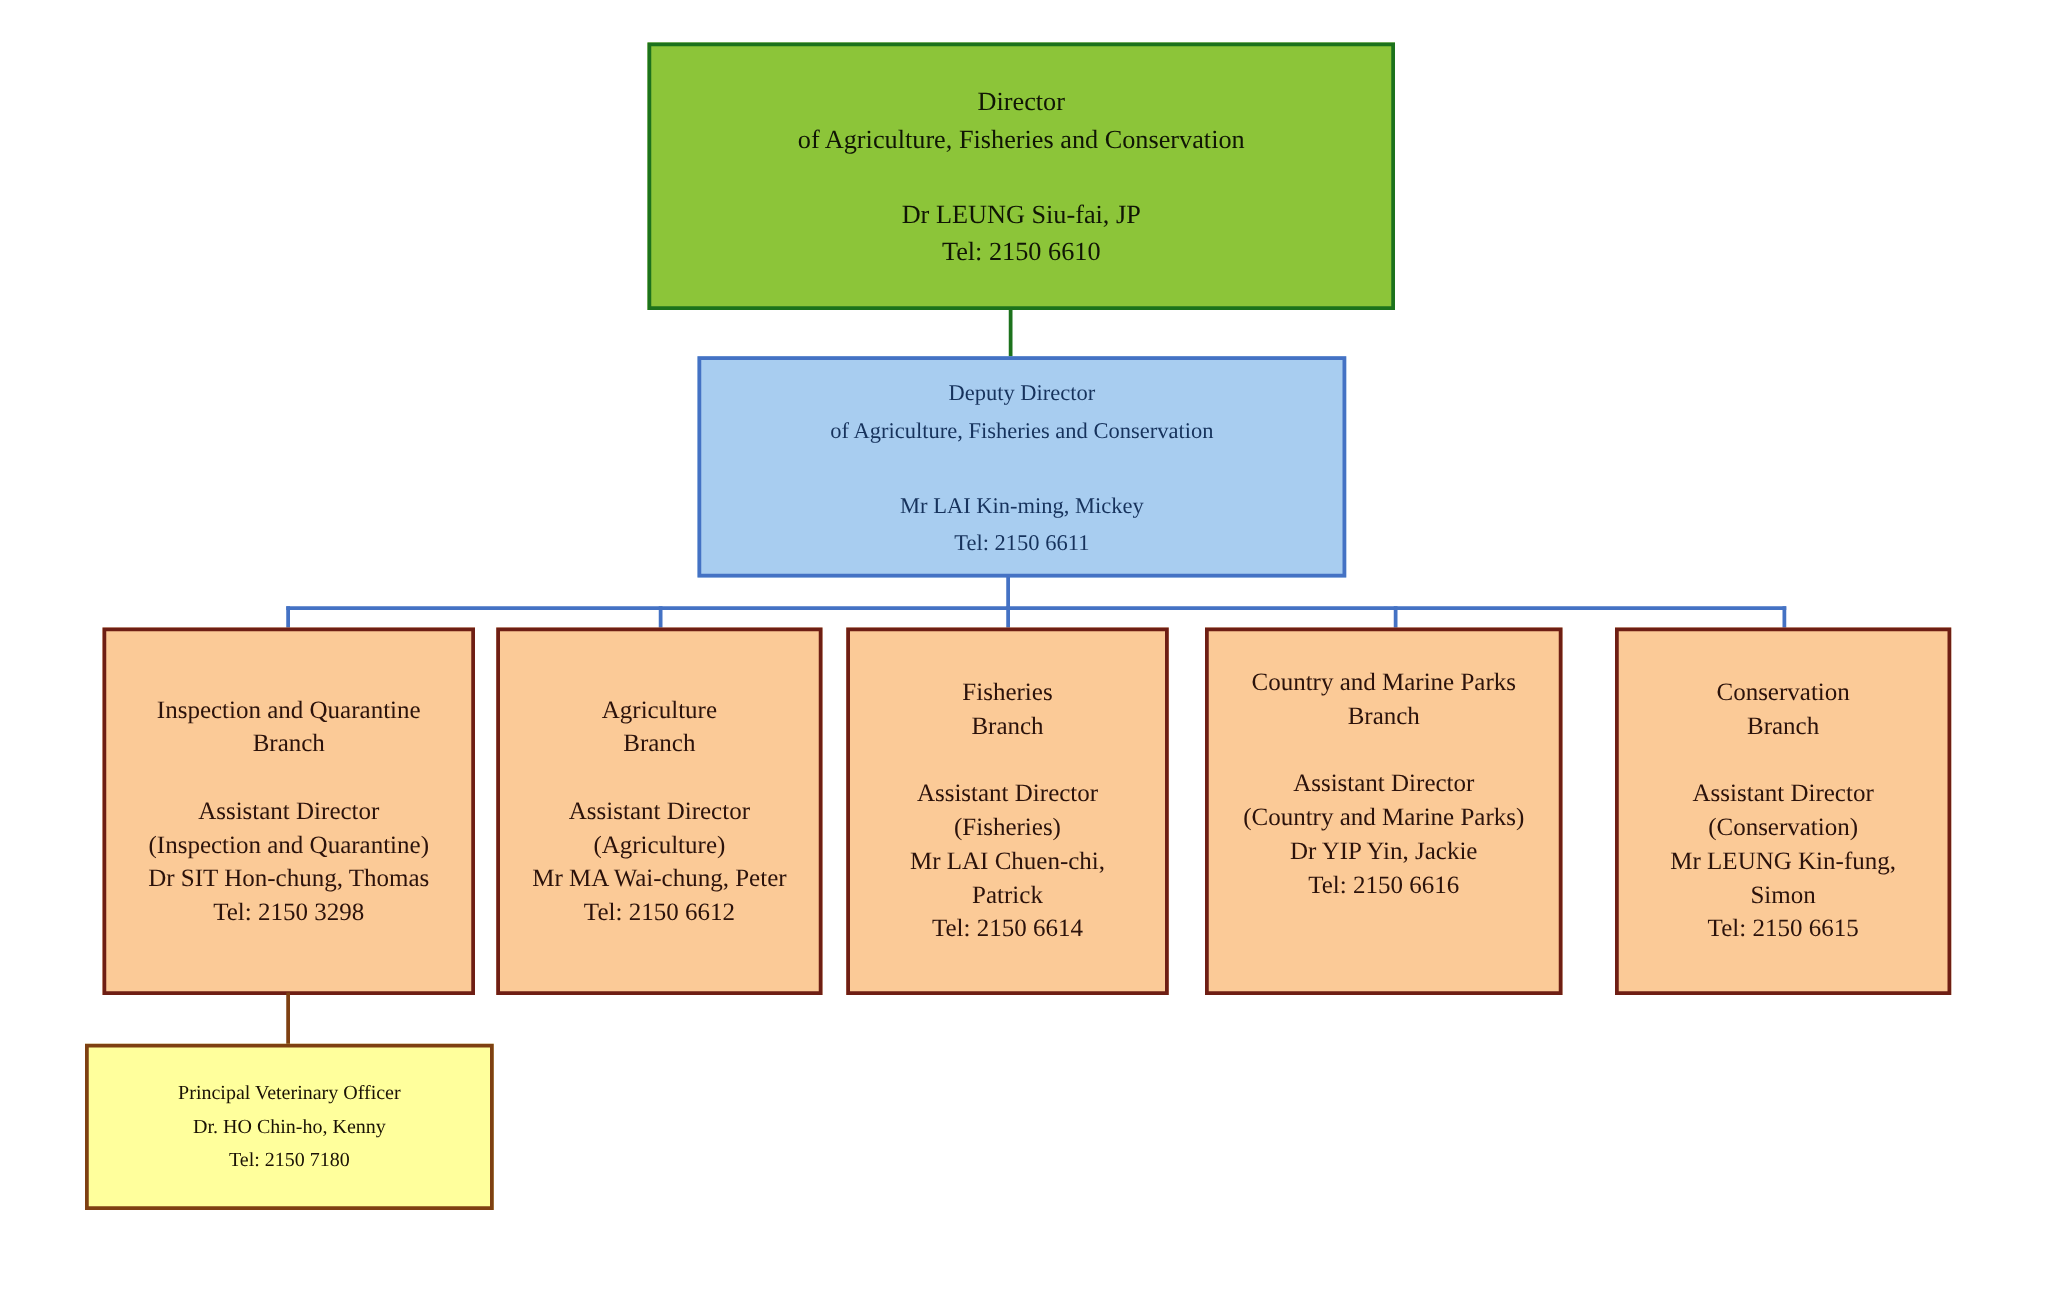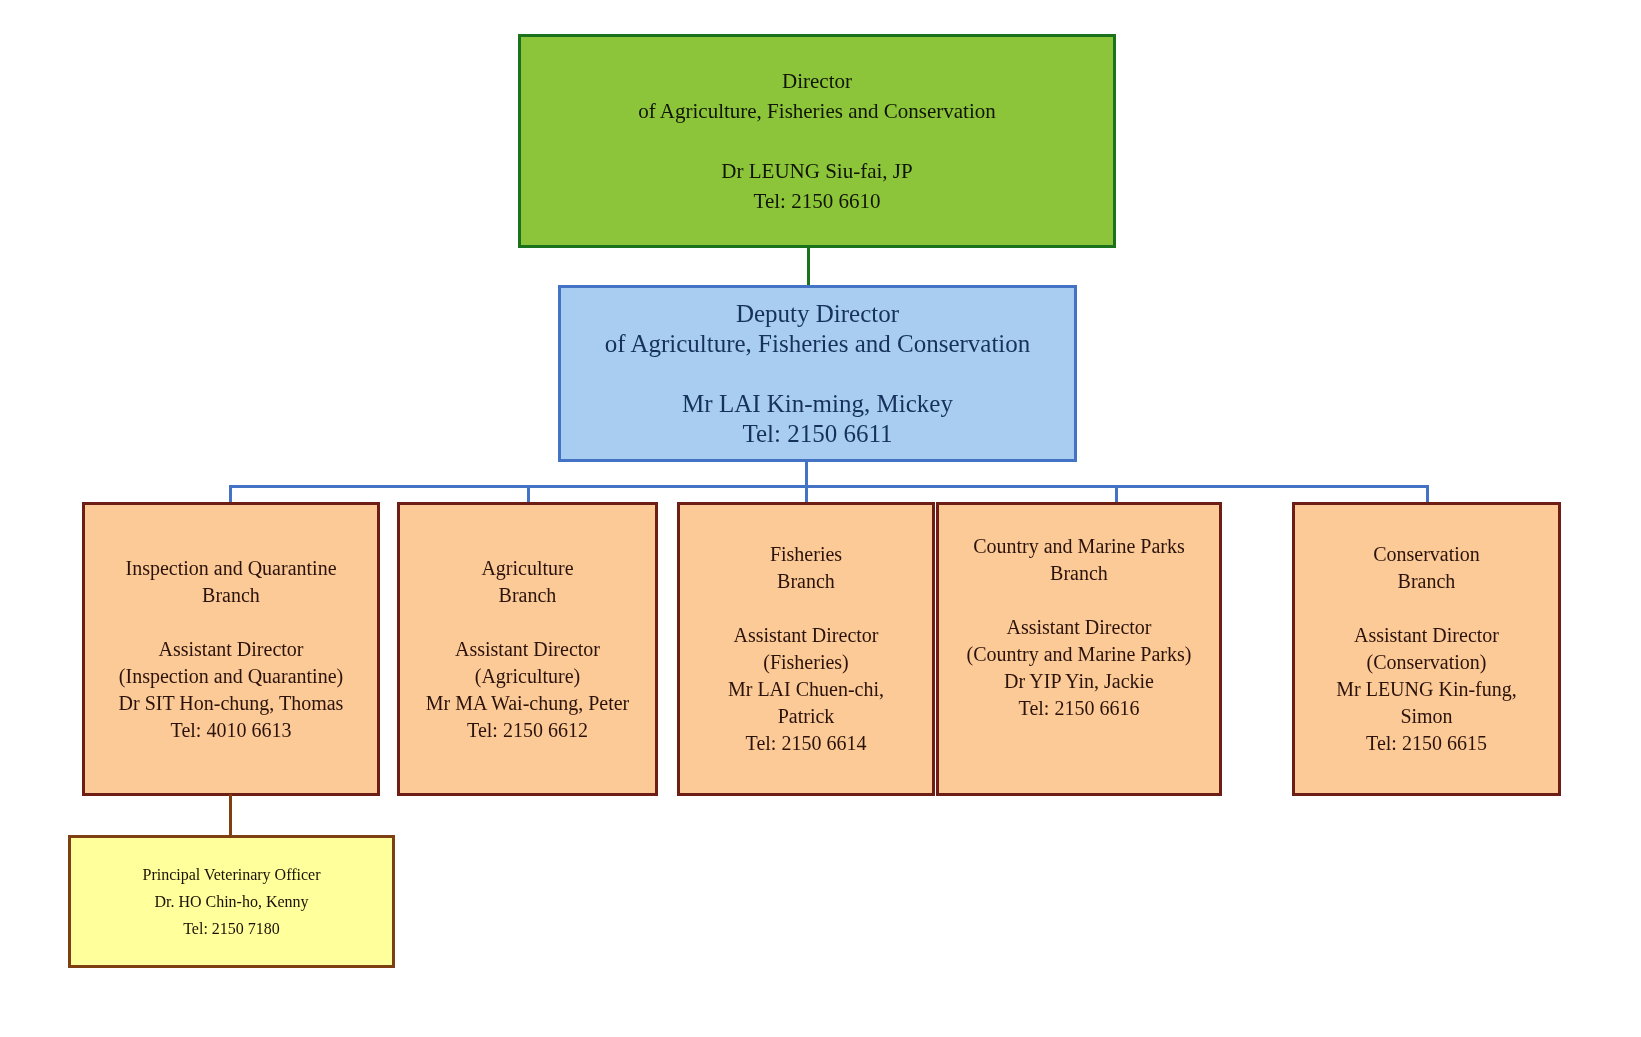--- a/index.html
+++ b/index.html
@@ -34,37 +34,37 @@
     font-size: 21px;
   }
   .node-director .line { line-height: 30px; min-height: 30px; }
 
   
   .node-deputy {
     left: 558px; top: 285px; width: 519px; height: 177px;
     background: var(--deputy-fill, #a8cdf0);
     border: 3px solid var(--deputy-border, #4472c4);
     color: var(--deputy-text, #16325c);
-    font-size: 25px;
+    font-size: 18px;
   }
   .node-deputy .line { line-height: 30px; min-height: 30px; }
 
   
   .branch {
     top: 502px; height: 294px;
     background: var(--branch-fill, #fbca97);
     border: 3px solid var(--branch-border, #6e1e14);
     color: var(--branch-text, #2b120b);
     font-size: 20px;
   }
   .branch .line { line-height: 27px; min-height: 27px; }
   .branch-1 { left: 82px;   width: 298px; }
   .branch-2 { left: 397px;  width: 261px; }
   .branch-3 { left: 677px;  width: 258px; }
-  .branch-4 { left: 936px;  width: 286px; padding-bottom: 44px; }
+  .branch-4 { left: 964px;  width: 286px; padding-bottom: 44px; }
   .branch-5 { left: 1292px; width: 269px; }
 
   
   .node-pvo {
     left: 68px; top: 835px; width: 327px; height: 133px;
     background: var(--pvo-fill, #ffff9c);
     border: 3px solid var(--pvo-border, #7e4012);
     color: var(--pvo-text, #1a1205);
     font-size: 16px;
   }
@@ -114,21 +114,21 @@
   <div class="connector conn-drop conn-drop-4"></div>
   <div class="connector conn-drop conn-drop-5"></div>
 
   <div class="node branch branch-1">
     <div class="line">Inspection and Quarantine</div>
     <div class="line">Branch</div>
     <div class="line"></div>
     <div class="line">Assistant Director</div>
     <div class="line">(Inspection and Quarantine)</div>
     <div class="line">Dr SIT Hon-chung, Thomas</div>
-    <div class="line">Tel: 4010 6613</div>
+    <div class="line">Tel: 2150 3298</div>
   </div>
 
   <div class="node branch branch-2">
     <div class="line">Agriculture</div>
     <div class="line">Branch</div>
     <div class="line"></div>
     <div class="line">Assistant Director</div>
     <div class="line">(Agriculture)</div>
     <div class="line">Mr MA Wai-chung, Peter</div>
     <div class="line">Tel: 2150 6612</div>

